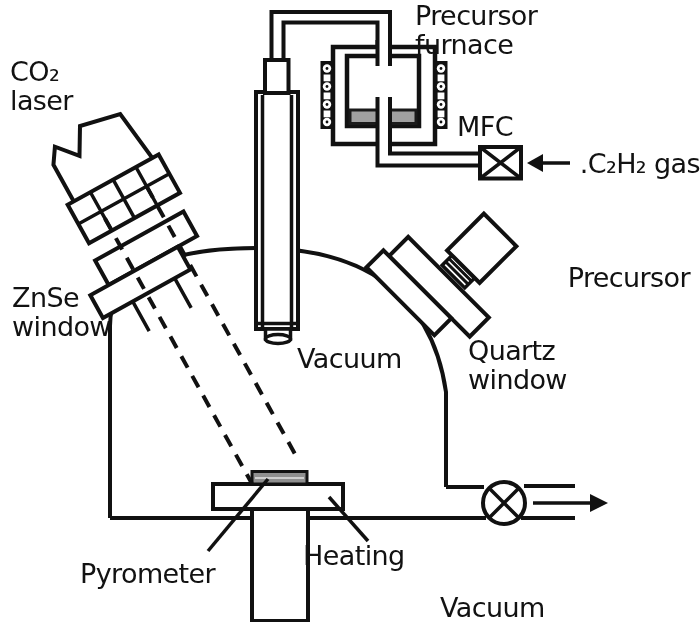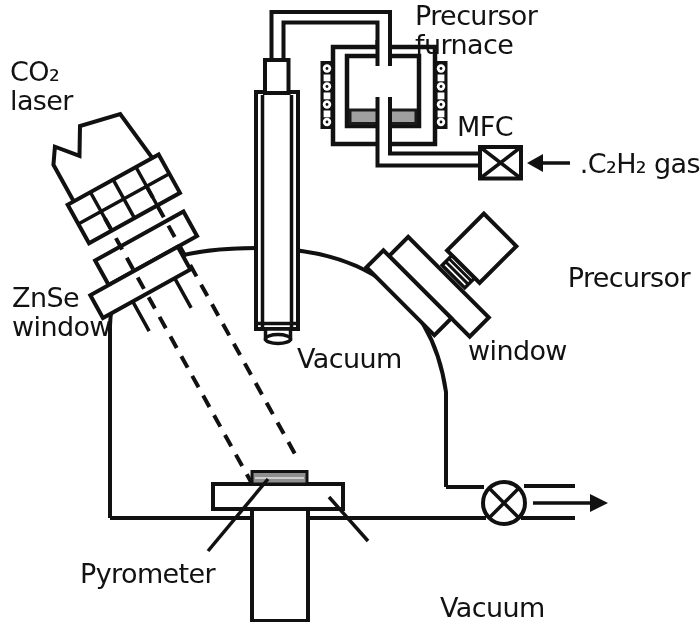--- a/index.html
+++ b/index.html
@@ -156,26 +156,28 @@
   <div class="lbl" style="left:0px;top:283px;width:110px;margin-left:12px;">
     <div>ZnSe</div>
     <div>window</div>
   </div>
 
   <div class="lbl left" style="left:297px;top:344px;width:100px;">Vacuum</div>
 
   <div class="lbl left" style="left:520px;top:263px;width:170px;">Precursor</div>
 
   <div class="lbl" style="left:468px;top:336px;width:145px;">
+    <div>Quartz</div>
     <div>window</div>
   </div>
 
   <div class="lbl" style="left:80px;top:559px;width:145px;">Pyrometer</div>
 
   <div class="lbl" style="left:303px;top:541px;width:128px;">
+    <div>Heating</div>
   </div>
 
   <div class="lbl" style="left:440px;top:549px;width:130px;margin-top:44px;">
     <div>Vacuum</div>
     <div>laser</div>
   </div>
 
 </div>
 
 </body></html>

